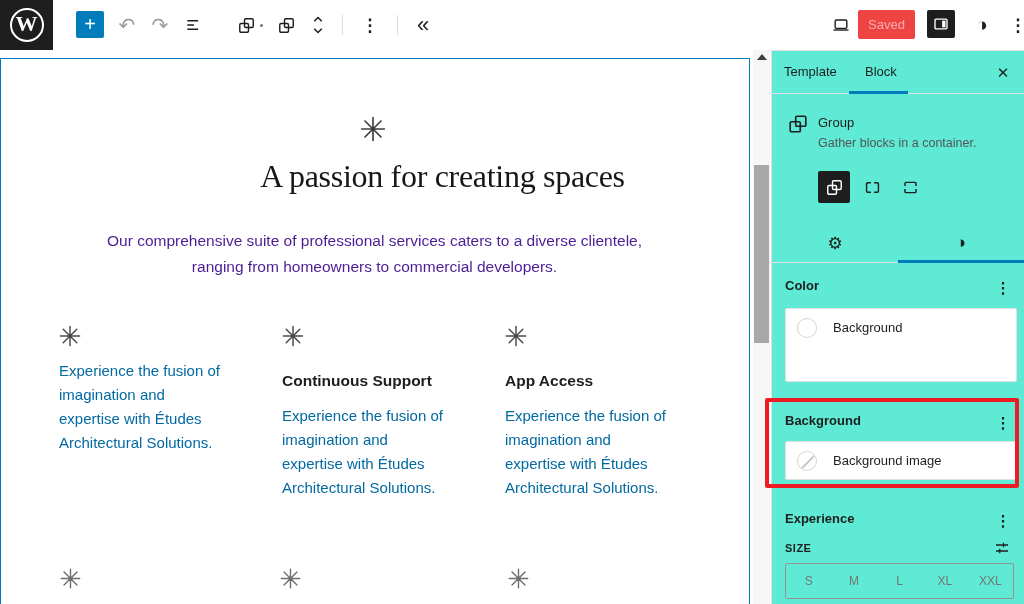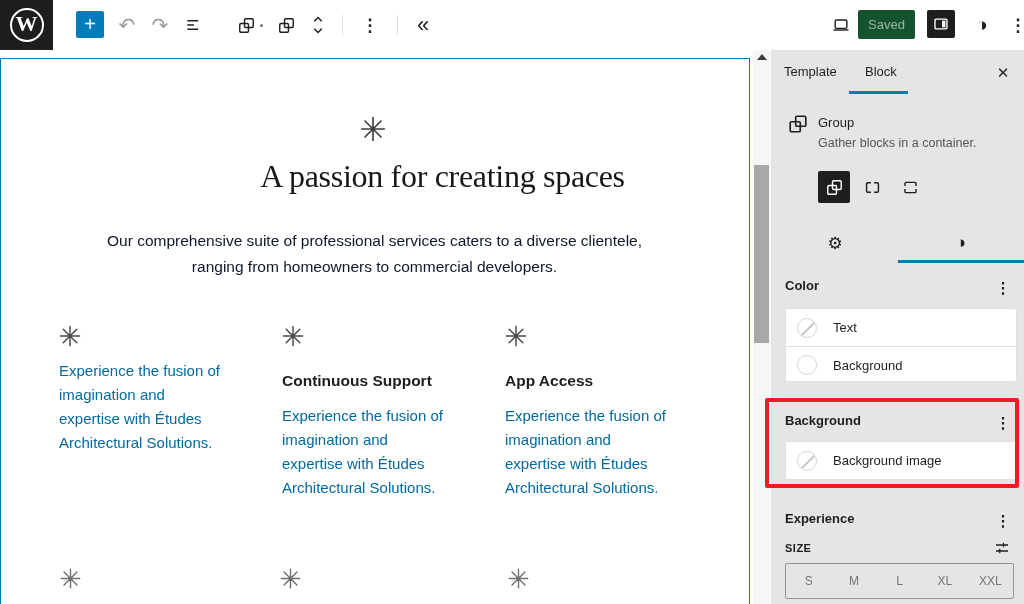--- a/index.html
+++ b/index.html
@@ -12,48 +12,48 @@
   .wp-logo { left:0; top:0; width:53px; height:50px; background:#1e1e1e; display:flex; align-items:center; justify-content:center; cursor:pointer; }
   .wp-logo .ring { width:34px; height:34px; border:2px solid #fff; border-radius:50%; display:flex; align-items:center; justify-content:center; }
   .wp-logo .w { font-family:"Liberation Serif", serif; font-weight:bold; font-size:22px; color:#fff; line-height:1; margin-top:-2px; }
   .add-btn { left:76px; top:11px; width:28px; height:27px; background:#007cba; border:none; border-radius:2px; color:#fff; font-size:20px; line-height:25px; text-align:center; cursor:pointer; }
   .tb-icon { top:13px; width:24px; height:24px; display:flex; align-items:center; justify-content:center; color:#1e1e1e; cursor:pointer; background:none; border:none; }
   .tb-icon.disabled { color:#9b9b9b; cursor:default; }
   .tb-glyph { font-size:20px; line-height:1; }
   .tb-divider { top:15px; width:1px; height:20px; background:#ddd; }
   .sep-dot { left:260px; top:24px; width:3px; height:3px; border-radius:50%; background:#757575; }
   .laptop-btn { left:829px; }
-  .saved-btn { left:858px; top:10px; width:57px; height:29px; background:#14532d; border:none; border-radius:2px; color:rgba(255,255,255,0.55); font-size:13px; cursor:default; }
+  .saved-btn { left:858px; top:10px; width:57px; height:29px; background:#ef4444; border:none; border-radius:2px; color:rgba(255,255,255,0.55); font-size:13px; cursor:default; }
   .panel-toggle { left:927px; top:10px; width:28px; height:28px; background:#1e1e1e; border:none; border-radius:2px; display:flex; align-items:center; justify-content:center; cursor:pointer; }
   .styles-top-btn { left:970px; top:12px; }
   .kebab-top { left:1006px; top:13px; }
   .kebab-glyph { font-size:17px; letter-spacing:0; line-height:1; font-weight:bold; }
 
   
   .canvas { left:0; top:58px; width:750px; height:560px; background:#fff; border:1.5px solid #007cba; border-bottom:none; }
   .star { color:#3c3c3c; }
   .star svg { display:block; }
   .canvas-star-top { left:359px; top:57px; }
   .page-heading { left:0; top:99px; width:883px; text-align:center; font-family:"Liberation Serif", serif; font-size:32px; font-weight:400; color:#161616; letter-spacing:-0.3px; }
-  .page-intro { left:0; top:169px; width:747px; text-align:center; font-size:15.5px; line-height:26px; color:#0f172a; }
+  .page-intro { left:0; top:169px; width:747px; text-align:center; font-size:15.5px; line-height:26px; color:#4c1d95; }
   .col { top:266px; width:205px; }
   .col-1 { left:58px; } .col-2 { left:281px; } .col-3 { left:504px; }
   .col .star { margin-bottom:0; }
   .col-title { margin-top:22px; font-size:15.5px; font-weight:bold; line-height:23px; color:#1e1e1e; }
   .col-body { margin-top:12px; font-size:15px; line-height:24px; color:#0369a1; }
   .bottom-star { top:509px; color:#6e6e6e; }
   .bs-1 { left:59px; } .bs-2 { left:279px; } .bs-3 { left:507px; }
 
   
   .scrollbar { left:753px; top:50px; width:17px; height:554px; background:#f6f6f6; }
   .sb-arrow { left:4px; top:4px; width:0; height:0; border-left:5px solid transparent; border-right:5px solid transparent; border-bottom:6px solid #3c3c3c; cursor:pointer; }
   .sb-thumb { left:1px; top:115px; width:15px; height:178px; background:#a8a8a8; cursor:grab; }
 
   
-  .sidebar { left:771px; top:50px; width:253px; height:554px; background:#e5e5e5; border-left:1px solid #e0e0e0; border-top:1px solid #e0e0e0; }
+  .sidebar { left:771px; top:50px; width:253px; height:554px; background:#5eead4; border-left:1px solid #e0e0e0; border-top:1px solid #e0e0e0; }
   .side-tabs { left:0; top:0; width:252px; height:43px; border-bottom:1px solid #e0e0e0; }
   .side-tab { top:13px; font-size:13px; background:none; border:none; color:#1e1e1e; cursor:pointer; }
   .tab-template { left:12px; }
   .tab-block { left:93px; font-weight:500; }
   .tab-underline { left:77px; top:40px; width:59px; height:3px; background:#007cba; }
   .close-btn { left:218px; top:9px; width:26px; height:26px; background:none; border:none; font-size:15px; color:#1e1e1e; cursor:pointer; }
 
   .block-icon-lg { left:15px; top:62px; color:#1e1e1e; }
   .block-title { left:46px; top:64px; font-size:13px; font-weight:500; }
   .block-desc { left:46px; top:85px; font-size:12.5px; color:#555; }
@@ -286,24 +286,20 @@
       </button>
     <div class="abs ptab-underline"></div>
   </div>
 
   <div class="abs section-head head-color">
     <span class="abs section-title">Color</span>
     <button class="abs section-kebab">⋮</button>
   </div>
   <div class="abs tool-box color-box">
     <div class="tool-row">
-      <span class="swatch slashed"></span>
-      <span class="tool-label">Text</span>
-    </div>
-    <div class="tool-row">
       <span class="swatch"></span>
       <span class="tool-label">Background</span>
     </div>
   </div>
 
   <div class="abs section-head head-bg">
     <span class="abs section-title">Background</span>
     <button class="abs section-kebab">⋮</button>
   </div>
   <div class="abs tool-box bg-box">

